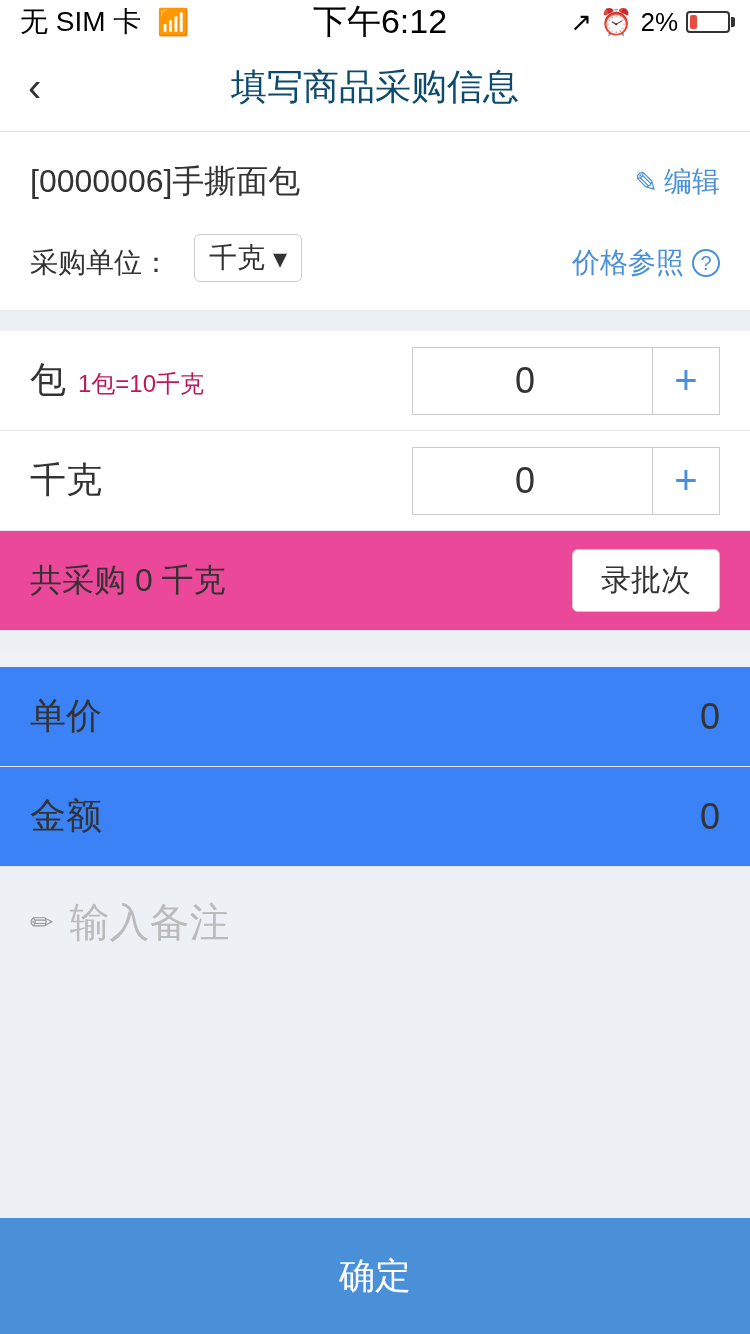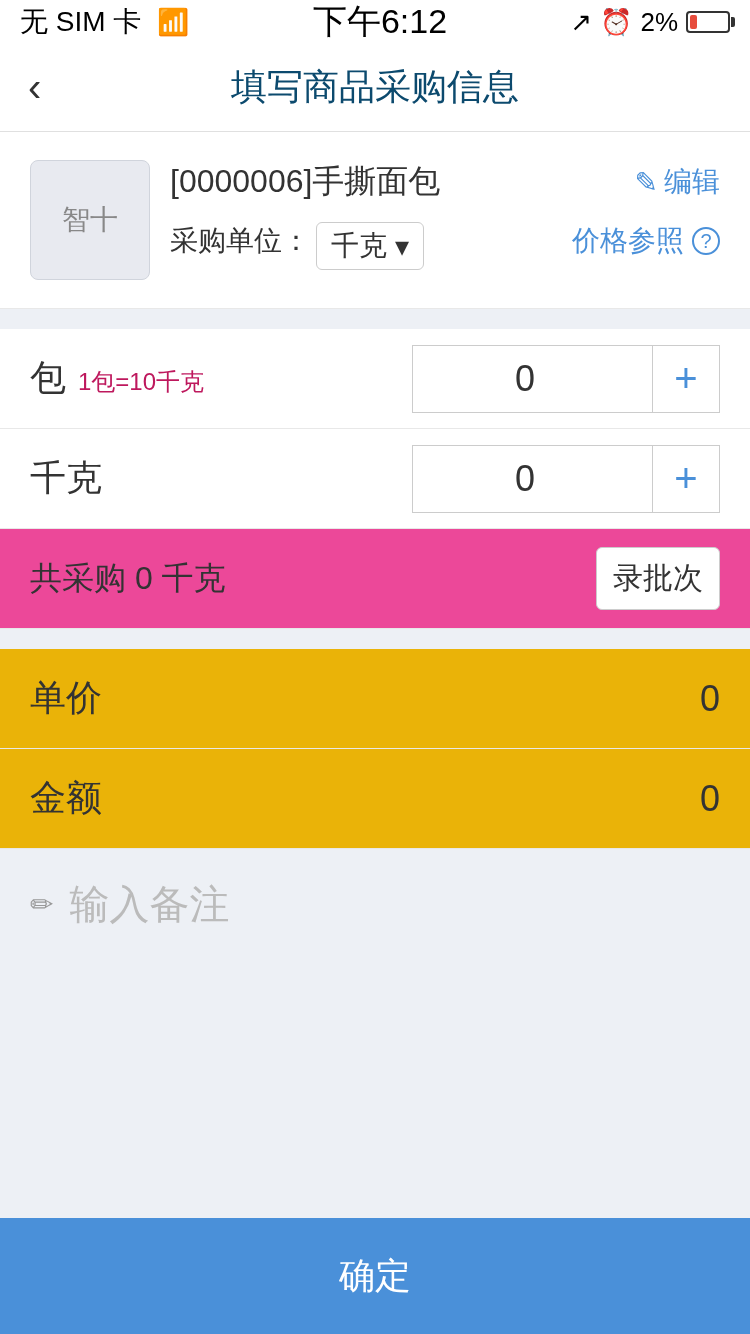--- a/index.html
+++ b/index.html
@@ -107,39 +107,39 @@
       text-align: center;
       line-height: 1.2;
     }
     .product-info {
       flex: 1;
     }
     .product-name-row {
       display: flex;
       align-items: center;
       justify-content: space-between;
-      margin-bottom: 18px;
+      margin-bottom: 30px;
     }
     .product-name {
       font-size: 32px;
       color: #333;
       font-weight: 400;
     }
     .edit-btn {
       display: flex;
       align-items: center;
       gap: 6px;
       font-size: 28px;
       color: #4a90d9;
       cursor: pointer;
     }
     .purchase-unit-row {
       display: flex;
-      align-items: flex-start;
-      gap: 6px;
+      align-items: flex-end;
+      gap: 24px;
     }
     .purchase-unit-label {
       font-size: 28px;
       color: #333;
     }
     .unit-dropdown {
       display: flex;
       align-items: center;
       border: 1px solid #ccc;
       border-radius: 6px;
@@ -239,31 +239,31 @@
       background: #ec4899;
       border-bottom: 1px solid #e8e8e8;
     }
     .total-label {
       font-size: 32px;
       color: #333;
     }
     .record-btn {
       border: 1px solid #ccc;
       border-radius: 6px;
-      padding: 10px 16px;
+      padding: 10px 28px;
       font-size: 30px;
       color: #333;
       background: #fff;
       cursor: pointer;
     }
 
     
     .price-section {
-      background: #eab308;
-      margin-top: 0;
+      background: #3b82f6;
+      margin-top: 16px;
     }
     .price-row {
       display: flex;
       align-items: center;
       justify-content: space-between;
       padding: 0 30px;
       height: 100px;
       border-bottom: 1px solid #e8e8e8;
     }
     .price-row-label {
@@ -339,25 +339,20 @@
 </div>
 
 <div class="nav-bar">
   <div class="nav-back">
     <span>‹</span>
   </div>
   <div class="nav-title">填写商品采购信息</div>
 </div>
 
 <div class="product-card">
-  <div class="product-image">
-    <div class="product-image-text">
-      <div>智十</div>
-    </div>
-  </div>
   <div class="product-info">
     <div class="product-name-row">
       <span class="product-name">
         <span>[0000006]</span><span>手撕面包</span>
       </span>
       <div class="edit-btn">
         <span>✎</span>
         <span>编辑</span>
       </div>
     </div>

